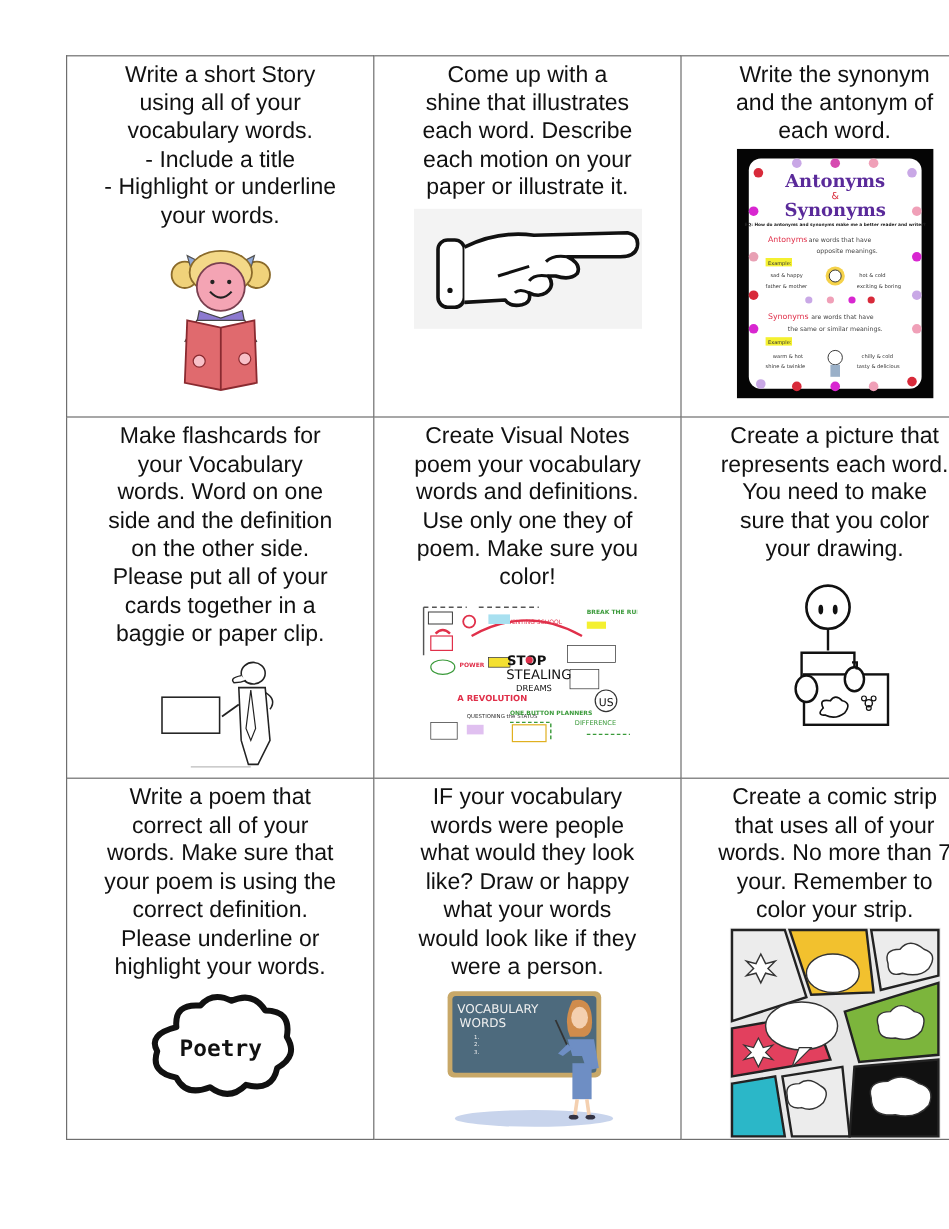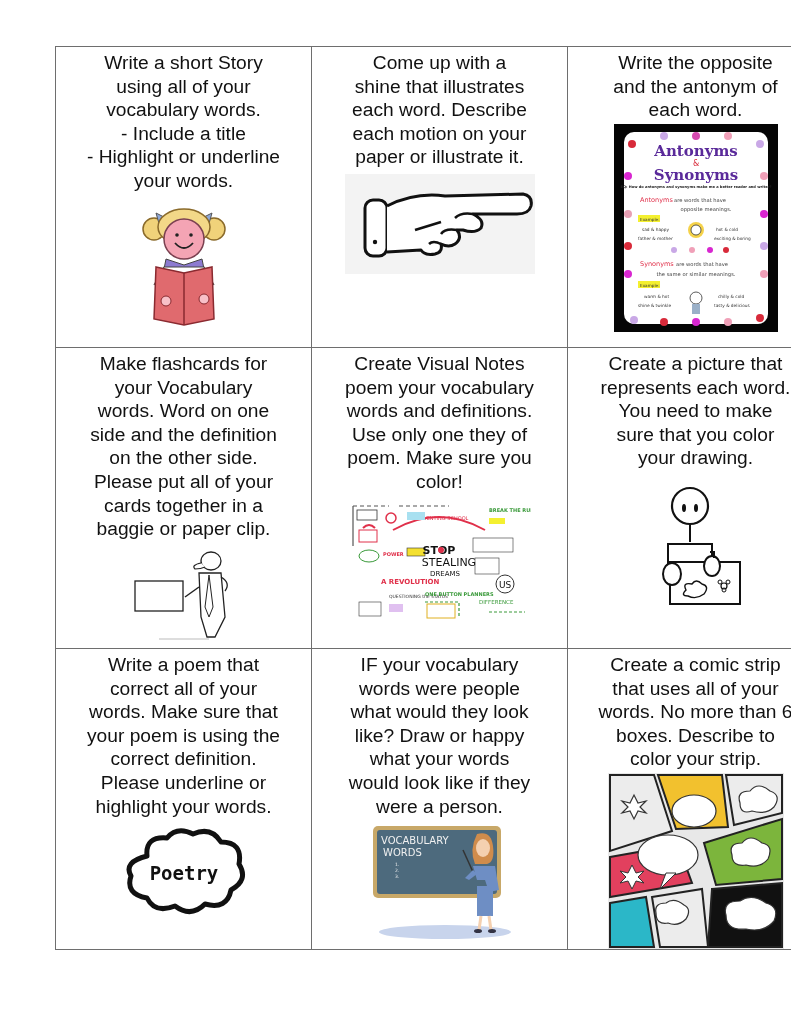--- a/index.html
+++ b/index.html
@@ -66,21 +66,21 @@
 
         <path d="M42 32 Q70 18 100 22 L178 20 Q188 22 186 32 Q184 40 172 40 L128 40 Q140 46 136 54 Q130 60 118 56 L112 56 Q118 64 110 70 Q104 74 96 70 Q98 78 90 80 Q80 82 76 76 L42 78" fill="#fff" stroke="#111" stroke-width="3" stroke-linejoin="round"></path>
         <path d="M128 40 Q116 38 110 44" fill="none" stroke="#111" stroke-width="2.5"></path>
         <path d="M112 56 Q100 54 96 60" fill="none" stroke="#111" stroke-width="2.5"></path>
         <path d="M96 70 Q88 66 84 70" fill="none" stroke="#111" stroke-width="2.5"></path>
         <path d="M70 56 L96 48" fill="none" stroke="#111" stroke-width="2.5"></path>
       </svg>
     </td>
     <td>
       <p class="task">
-        <span>Write the opposite</span><br>
+        <span>Write the synonym</span><br>
         <span>and the antonym of</span><br>
         <span>each word.</span>
       </p>
       <svg class="pic" width="164" height="208" viewBox="0 0 164 208" style="margin-top:2px">
         <rect x="0" y="0" width="164" height="208" fill="#050505"></rect>
         <rect x="10" y="8" width="144" height="192" rx="10" fill="#ffffff"></rect>
 
         <g>
           <circle cx="18" cy="20" r="4" fill="#d82a3a"></circle>
               <circle cx="50" cy="12" r="4" fill="#c9a8e6"></circle>
@@ -277,22 +277,22 @@
         <line x1="116" y1="96" x2="114" y2="110" stroke="#f4d0b0" stroke-width="3"></line>
         <line x1="124" y1="96" x2="126" y2="110" stroke="#f4d0b0" stroke-width="3"></line>
         <ellipse cx="113" cy="111" rx="4" ry="2" fill="#334"></ellipse>
         <ellipse cx="127" cy="111" rx="4" ry="2" fill="#334"></ellipse>
       </svg>
     </td>
     <td>
       <p class="task">
         <span>Create a comic strip</span><br>
         <span>that uses all of your</span><br>
-        <span>words. No more than 6</span><br>
-        <span>boxes. Describe to</span><br>
+        <span>words. No more than 7</span><br>
+        <span>your. Remember to</span><br>
         <span>color your strip.</span>
       </p>
       <svg class="pic" width="176" height="176" viewBox="0 0 176 176" style="margin-top:2px">
         <rect x="0" y="0" width="176" height="176" fill="#e8e8e8"></rect>
 
         <polygon points="2,2 46,2 64,58 2,78" fill="#ececec" stroke="#222" stroke-width="2"></polygon>
         <polygon points="50,2 114,2 120,54 68,56" fill="#f2c12e" stroke="#222" stroke-width="2"></polygon>
         <polygon points="118,2 174,2 174,40 126,52" fill="#ececec" stroke="#222" stroke-width="2"></polygon>
         <polygon points="2,84 70,72 84,110 2,124" fill="#e2405e" stroke="#222" stroke-width="2"></polygon>
         <polygon points="96,70 174,46 174,106 108,112" fill="#7cb53c" stroke="#222" stroke-width="2"></polygon>

